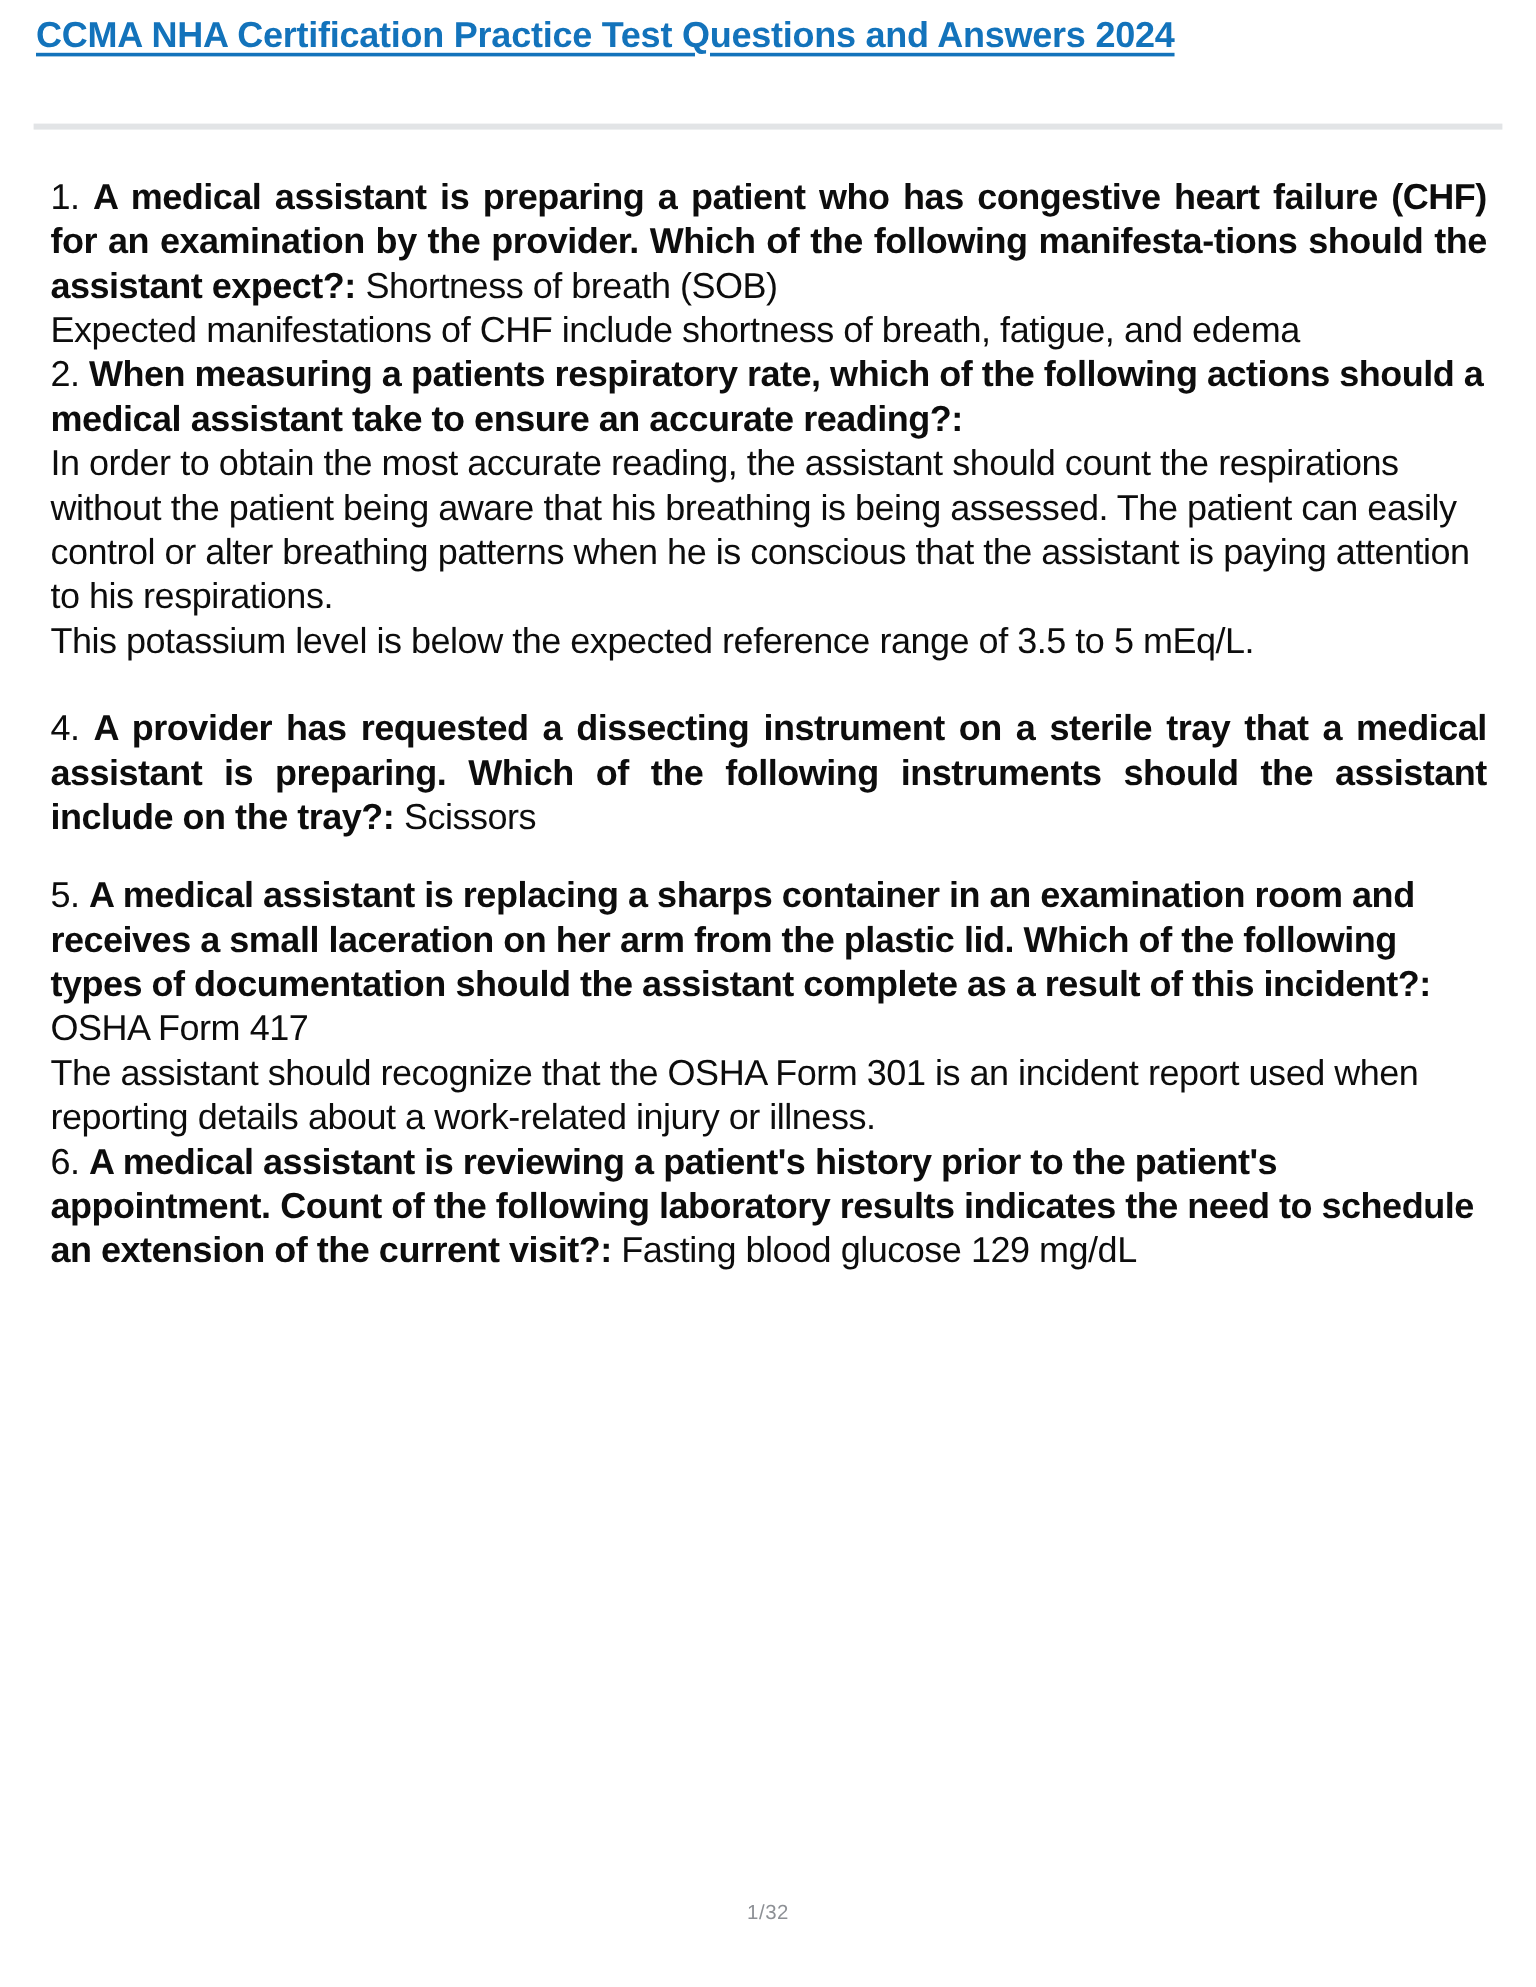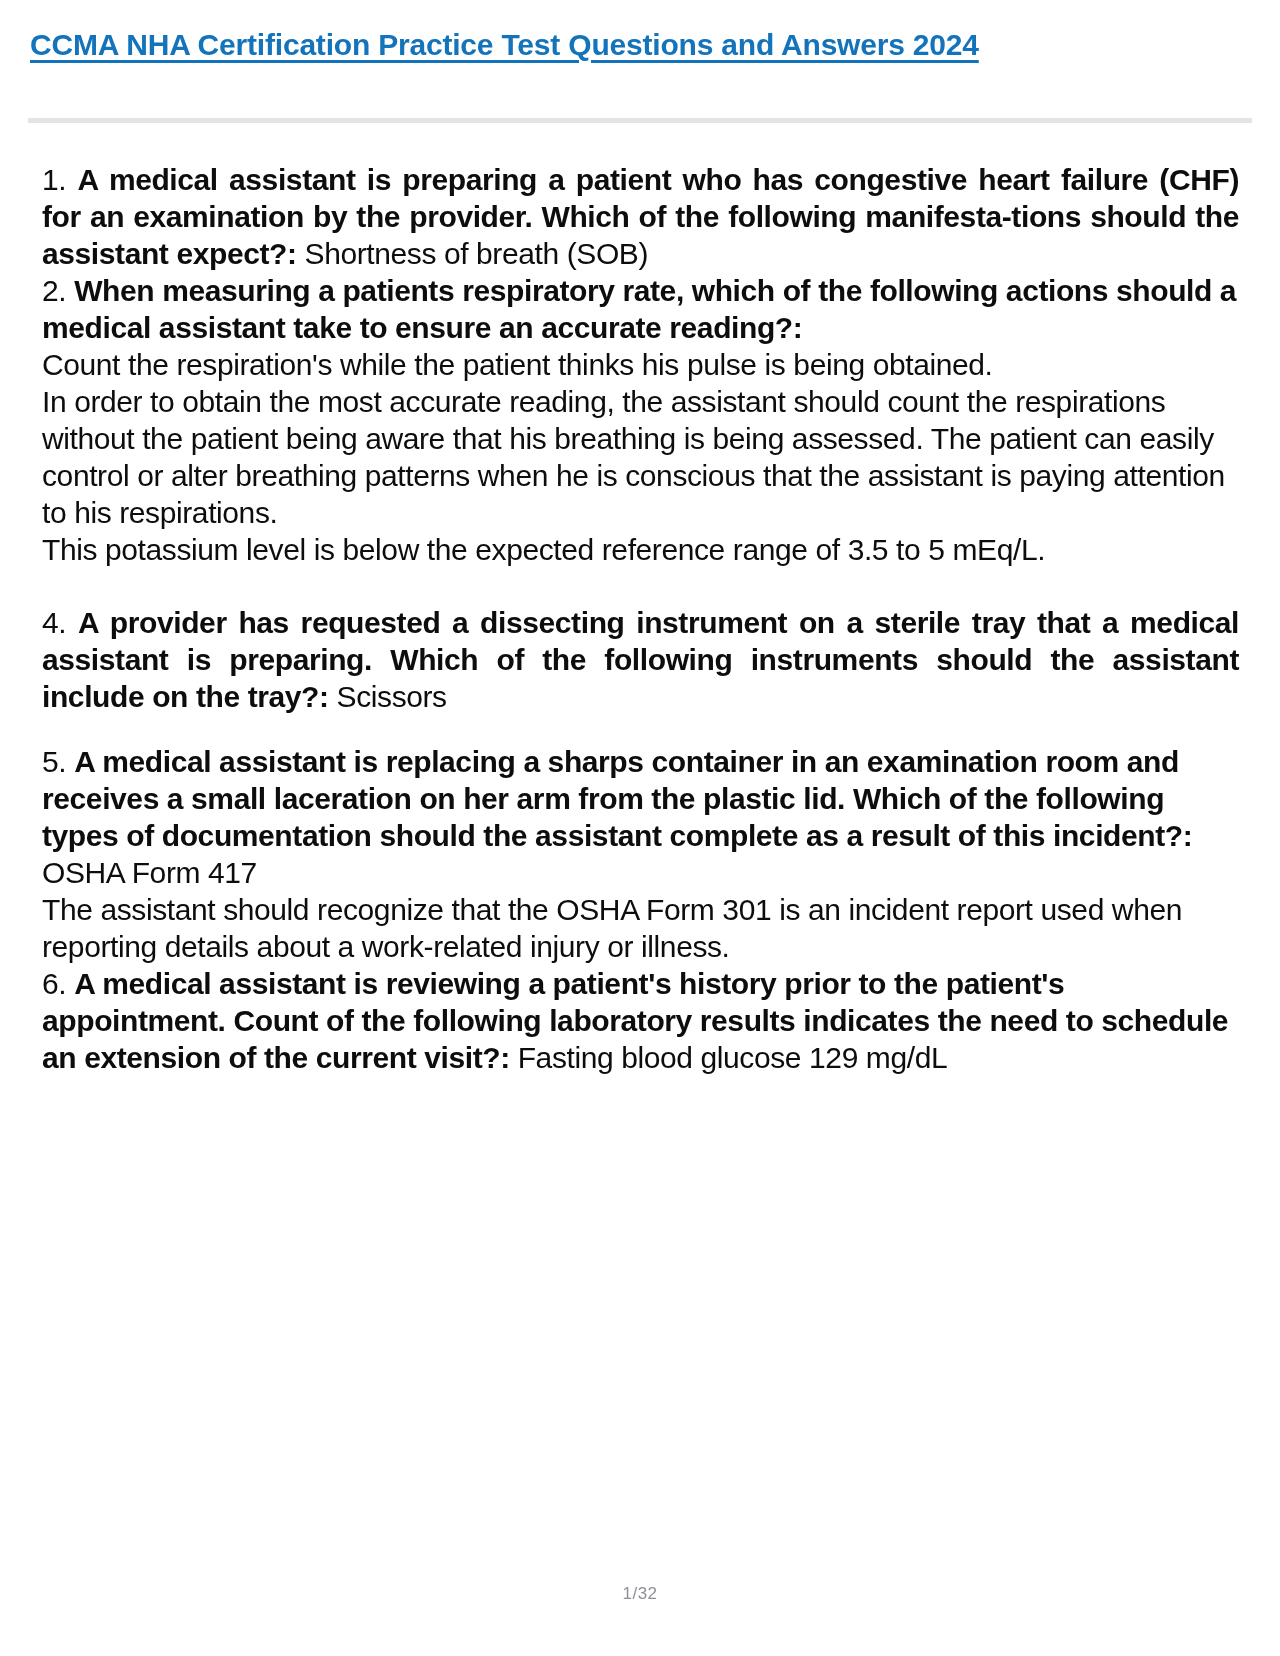--- a/index.html
+++ b/index.html
@@ -10,21 +10,21 @@
   }
   .page {
     position: relative;
     width: 1280px;
     height: 1656px;
     background: #ffffff;
     overflow: hidden;
   }
   .title {
     margin: 0;
-    padding: 27px 0 0 30px;
+    padding: 12px 0 0 30px;
     font-size: 30px;
     line-height: 35px;
     font-weight: bold;
     letter-spacing: -0.2px;
     border-radius: 25px;
   }
   .title a {
     color: #1373bb;
     text-decoration: underline;
     text-decoration-thickness: 3px;
@@ -72,24 +72,25 @@
 <div class="page">
 
   <h1 class="title"><a>CCMA NHA Certification Practice Test Questions and Answers 2024</a></h1>
 
   <div class="divider"></div>
 
   <main class="content">
 
     <section>
       <p class="q justify"><span class="qnum">1.</span> <strong>A medical assistant is preparing a patient who has congestive heart failure (CHF) for an examination by the provider. Which of the following manifesta-tions should the assistant expect?:</strong> <span class="answer">Shortness of breath (SOB)</span></p>
+      <p class="expl">Expected manifestations of CHF include shortness of breath, fatigue, and edema</p>
     </section>
 
     <section>
-      <p class="q"><span class="qnum">2.</span> <strong>When measuring a patients respiratory rate, which of the following actions should a medical assistant take to ensure an accurate reading?:</strong> <span class="answer answer-block">Count the respiration's while the patient thinks his pulse is being obtained.</span></p>
+      <p class="q"><span class="qnum">2.</span> <strong>When measuring a patients respiratory rate, which of the following actions should a medical assistant take to ensure an accurate reading?:</strong> </p>
       <p class="expl">In order to obtain the most accurate reading, the assistant should count the respirations without the patient being aware that his breathing is being assessed. The patient can easily control or alter breathing patterns when he is conscious that the assistant is paying attention to his respirations.</p>
     </section>
 
     <section>
       <p class="expl">This potassium level is below the expected reference range of 3.5 to 5 mEq/L.</p>
     </section>
 
     <section>
       <p class="q justify tight"><span class="qnum">4.</span> <strong>A provider has requested a dissecting instrument on a sterile tray that a medical assistant is preparing. Which of the following instruments should the assistant include on the tray?:</strong> <span class="answer">Scissors</span></p>
     </section>

